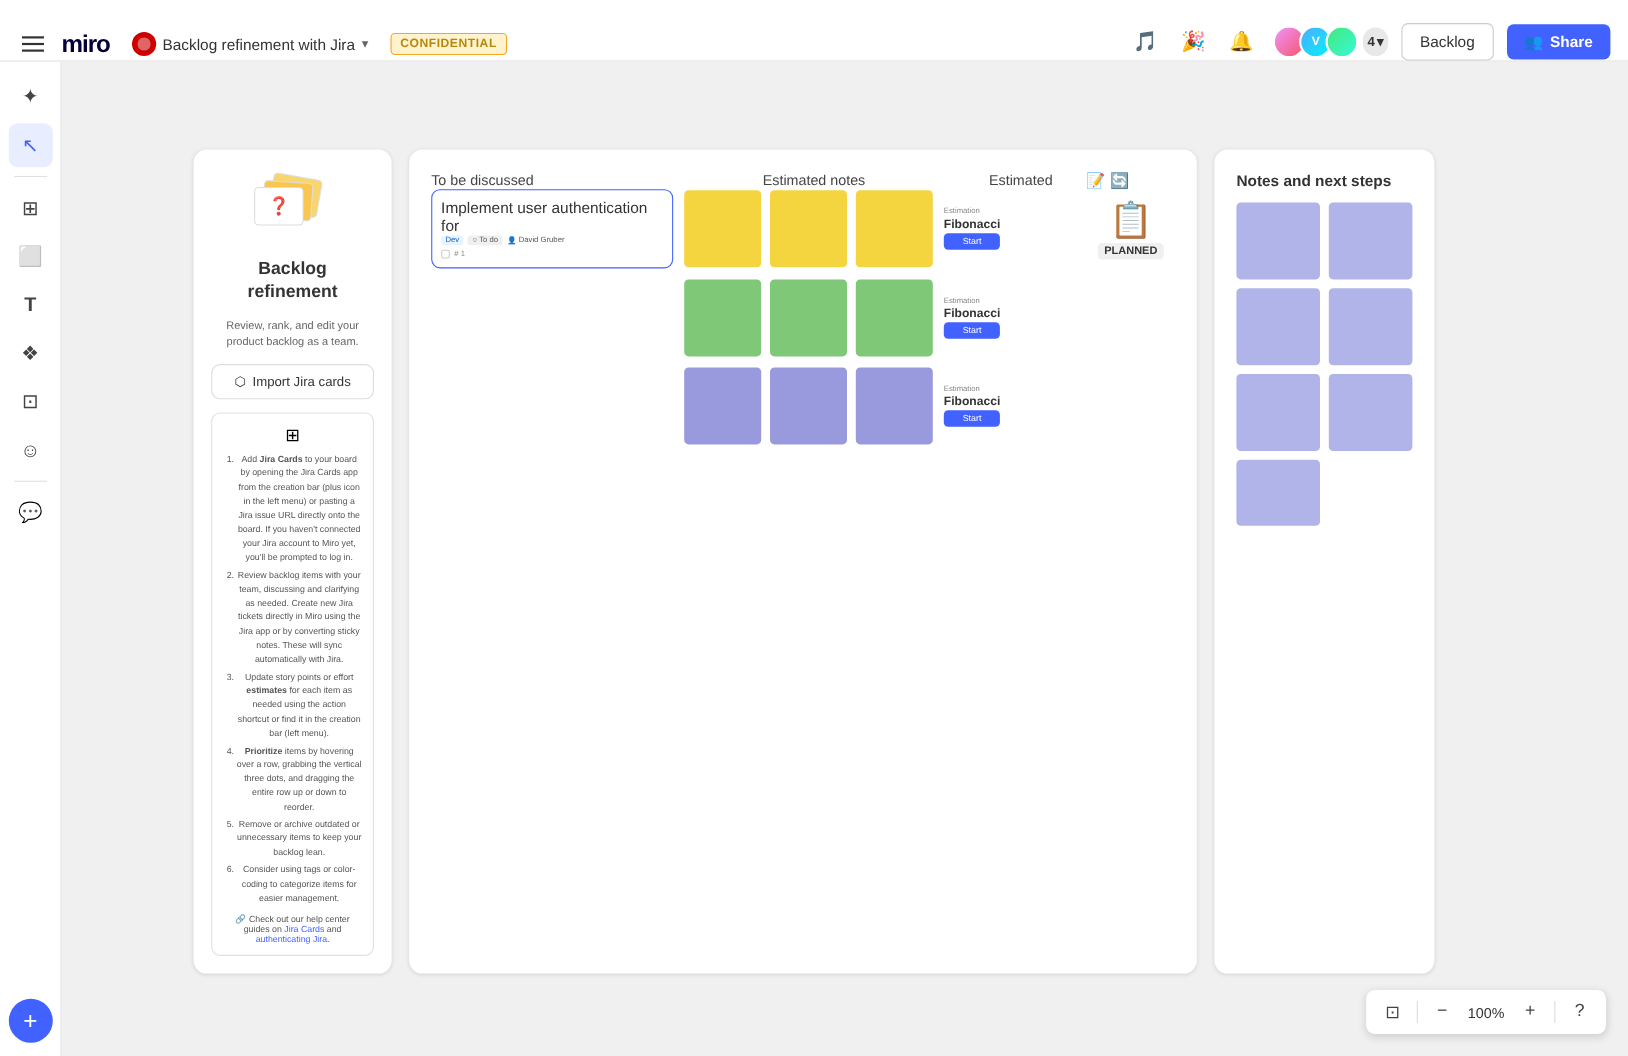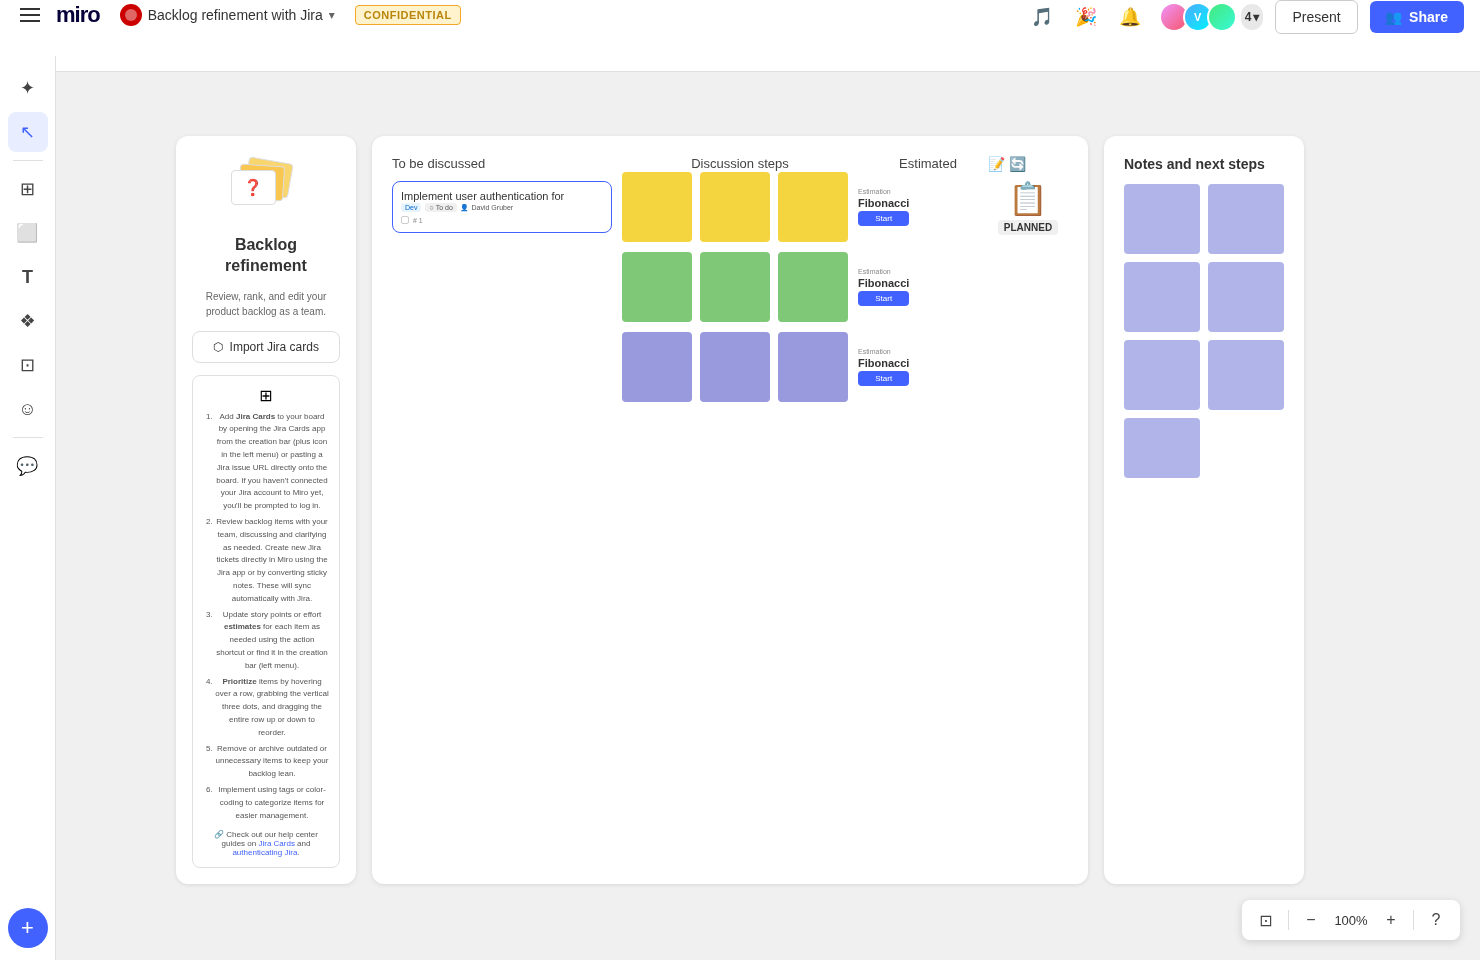--- a/index.html
+++ b/index.html
@@ -1,22 +1,22 @@
 <!DOCTYPE html>
 <html><head>
   <meta charset="utf-8">
   <style>
     * { box-sizing: border-box; margin: 0; padding: 0; }
     body { font-family: -apple-system, BlinkMacSystemFont, 'Segoe UI', sans-serif; background: #f0f0f0; overflow: hidden; width: 1480px; height: 960px; }
 
     
     .topbar {
-      position: fixed; top: 0; left: 0; right: 0; height: 72px;
+      position: fixed; top: 0; left: 0; right: 0; height: 56px;
       background: #fff; border-bottom: 1px solid #e0e0e0;
-      display: flex; align-items: flex-start; padding: 0 16px; gap: 12px; z-index: 100;
+      display: flex; align-items: flex-end; padding: 0 16px; gap: 12px; z-index: 100;
     }
     .topbar-left { display: flex; align-items: center; gap: 12px; flex: 1; }
     .hamburger { cursor: pointer; display: flex; flex-direction: column; gap: 4px; padding: 4px; }
     .hamburger span { display: block; width: 20px; height: 2px; background: #333; }
     .miro-logo { font-size: 22px; font-weight: 700; color: #050038; letter-spacing: -1px; }
     .board-name-container {
       display: flex; align-items: center; gap: 6px;
       padding: 4px 8px; border-radius: 6px; cursor: pointer;
     }
     .board-avatar { width: 22px; height: 22px; background: #c00; border-radius: 50%; display: flex; align-items: center; justify-content: center; }
@@ -103,21 +103,21 @@
     .col-header { font-size: 13px; color: #444; font-weight: 400; text-align: center; }
     .col-header.left { text-align: left; }
 
     .board-rows { display: flex; flex-direction: column; gap: 10px; }
     .board-row { display: grid; grid-template-columns: 220px 1fr 120px 80px; gap: 10px; align-items: center; }
 
     
     .jira-card {
       border: 1.5px solid #4262ff; border-radius: 8px; padding: 8px; font-size: 9px; background: #fff;
     }
-    .jira-card-title { font-size: 11px; font-weight: 500; color: #333; margin-bottom: 1px; }
+    .jira-card-title { font-size: 14px; font-weight: 500; color: #333; margin-bottom: 1px; }
     .jira-card-meta { display: flex; align-items: center; gap: 4px; flex-wrap: wrap; }
     .jira-tag { background: #e8f4fd; color: #0066cc; font-size: 7px; padding: 1px 4px; border-radius: 3px; }
     .jira-status { background: #f0f0f0; color: #555; font-size: 7px; padding: 1px 4px; border-radius: 3px; display: flex; align-items: center; gap: 2px; }
     .jira-assignee { font-size: 7px; color: #555; display: flex; align-items: center; gap: 2px; }
     .jira-checkbox { width: 8px; height: 8px; border: 1px solid #ccc; border-radius: 2px; display: inline-block; }
     .jira-number { font-size: 7px; color: #888; }
 
     
     .stickies-group { display: flex; gap: 8px; }
     .sticky { width: 70px; height: 70px; border-radius: 4px; }
@@ -196,21 +196,21 @@
     <div class="topbar-icon">🔔</div>
     <div class="avatars-group">
       <div class="avatar avatar-img1"></div>
       <div class="avatar avatar-img2">V</div>
       <div class="avatar avatar-img3"></div>
       <div class="avatar-count">
         <span>4</span>
         <span>▾</span>
       </div>
     </div>
-    <button class="present-btn">Present</button>
+    <button class="present-btn">Backlog</button>
     <button class="share-btn">
       <span>👥</span>
       <span>Share</span>
     </button>
   </div>
 </div>
 
 <div class="left-toolbar">
   <div class="toolbar-item">✦</div>
   <div class="toolbar-item active">↖</div>
@@ -245,33 +245,33 @@
       </div>
       <div class="instructions-panel">
         <div class="inst-icon">⊞</div>
         <div class="inst-text">
           <ol>
             <li>Add <strong>Jira Cards</strong> to your board by opening the Jira Cards app from the creation bar (plus icon in the left menu) or pasting a Jira issue URL directly onto the board. If you haven't connected your Jira account to Miro yet, you'll be prompted to log in.</li>
             <li>Review backlog items with your team, discussing and clarifying as needed. Create new Jira tickets directly in Miro using the Jira app or by converting sticky notes. These will sync automatically with Jira.</li>
             <li>Update story points or effort <strong>estimates</strong> for each item as needed using the action shortcut or find it in the creation bar (left menu).</li>
             <li><strong>Prioritize</strong> items by hovering over a row, grabbing the vertical three dots, and dragging the entire row up or down to reorder.</li>
             <li>Remove or archive outdated or unnecessary items to keep your backlog lean.</li>
-            <li>Implement using tags or color-coding to categorize items for easier management.</li>
+            <li>Consider using tags or color-coding to categorize items for easier management.</li>
           </ol>
         </div>
         <div class="inst-links">
           🔗 Check out our help center guides on <a>Jira Cards</a> and <a>authenticating Jira</a>.
         </div>
       </div>
     </div>
 
     <div class="main-board">
       <div class="board-header">
         <div class="col-header left">To be discussed</div>
-        <div class="col-header">Discussion steps</div>
+        <div class="col-header">Estimated notes</div>
         <div class="col-header">Estimated</div>
         <div class="col-header" style="display:flex;align-items:center;gap:4px;">
           <span style="font-size:14px;">📝</span>
             <span style="font-size:14px;">🔄</span>
         </div>
       </div>
 
       <div class="board-rows">
 
         <div class="board-row">

